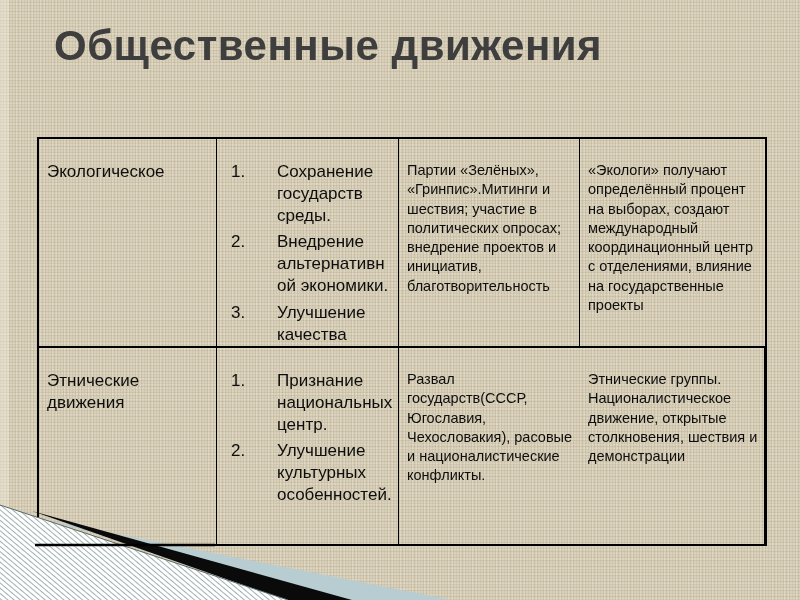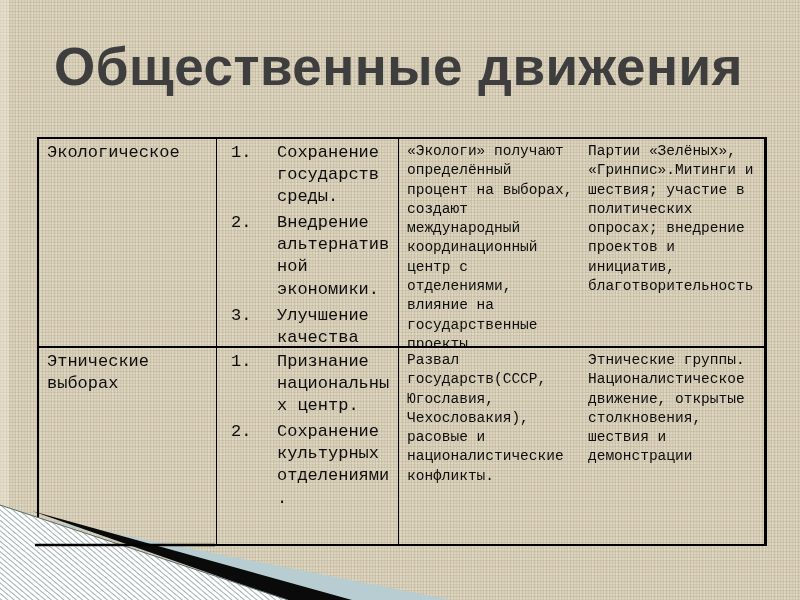--- a/index.html
+++ b/index.html
@@ -14,40 +14,39 @@
       repeating-linear-gradient(90deg, rgba(120,104,72,.13) 0 1px, rgba(0,0,0,0) 1px 3px),
       repeating-linear-gradient(0deg, rgba(120,104,72,.11) 0 1px, rgba(0,0,0,0) 1px 3px),
       repeating-linear-gradient(90deg, rgba(255,255,255,.14) 0 1px, rgba(0,0,0,0) 1px 4px),
       repeating-linear-gradient(0deg, rgba(255,252,240,.12) 0 2px, rgba(0,0,0,0) 2px 5px);
   }
   .left-strip{
     position:absolute;left:0;top:0;width:9px;height:100%;
     background:rgba(245,240,226,.38);
   }
   .title{
-    position:absolute;left:54px;top:34px;margin:0;
-    font-size:53px;line-height:1.26;font-weight:bold;
+    position:absolute;left:54px;top:20px;margin:0;
+    font-size:42px;line-height:1.26;font-weight:bold;
     color:var(--title-color,#3e3e3e);letter-spacing:.5px;text-align:center;
   }
   .table{
     position:absolute;left:37px;top:137px;width:730px;height:409px;
     display:grid;
     grid-template-columns:178px 182px 181px 1fr;
     grid-template-rows:209px 1fr;
     border:2px solid #000;
     box-sizing:border-box;
     color:#0d0d0d;
   }
   .cell{
     border-right:1.5px solid #000;
     border-bottom:2px solid #000;
     box-sizing:border-box;
-    padding:3px 6px 6px 8px;
+    padding:22px 6px 6px 8px;
     overflow:hidden;
-    font-family:Liberation Mono, monospace;
   }
   .cell.last-col{border-right:none;}
   .cell.last-row{border-bottom:none;}
   .cell.name{font-size:17px;line-height:1.3;}
   .cell.goals{font-size:17px;line-height:1.3;padding-left:0;padding-right:4px;}
   .goal{position:relative;padding-left:60px;margin-bottom:4px;overflow-wrap:break-word;word-break:break-word;}
   .goal .num{position:absolute;left:14px;top:0;}
   .cell.methods,.cell.results{font-size:14.5px;line-height:1.33;}
   .decor{position:absolute;left:0;bottom:0;z-index:5;display:block;}
 </style>
@@ -71,38 +70,38 @@
       </div>
       <div class="goal">
         <span class="num">2.</span>
         <span>Внедрение альтернативной экономики.</span>
       </div>
       <div class="goal">
         <span class="num">3.</span>
         <span>Улучшение качества среды.</span>
       </div>
     </div>
+    <div class="cell methods">
+      <span>Партии «Зелёных», «Гринпис».Митинги и шествия; участие в политических опросах; внедрение проектов и инициатив, благотворительность</span>
+    </div>
     <div class="cell results last-col">
       <span>«Экологи» получают определённый процент на выборах, создают международный координационный центр с отделениями, влияние на государственные проекты</span>
     </div>
-    <div class="cell methods">
-      <span>Партии «Зелёных», «Гринпис».Митинги и шествия; участие в политических опросах; внедрение проектов и инициатив, благотворительность</span>
-    </div>
 
     <div class="cell name last-row">
-      <span>Этнические выборах</span>
+      <span>Этнические движения</span>
     </div>
     <div class="cell goals last-row">
       <div class="goal">
         <span class="num">1.</span>
         <span>Признание национальных центр.</span>
       </div>
       <div class="goal">
         <span class="num">2.</span>
-        <span>Сохранение культурных отделениями.</span>
+        <span>Улучшение культурных особенностей.</span>
       </div>
     </div>
     <div class="cell results last-col last-row">
       <span>Развал государств(СССР, Югославия, Чехословакия), расовые и националистические конфликты.</span>
     </div>
     <div class="cell methods last-row">
       <span>Этнические группы. Националистическое движение, открытые столкновения, шествия и демонстрации</span>
     </div>
   </div>
 

